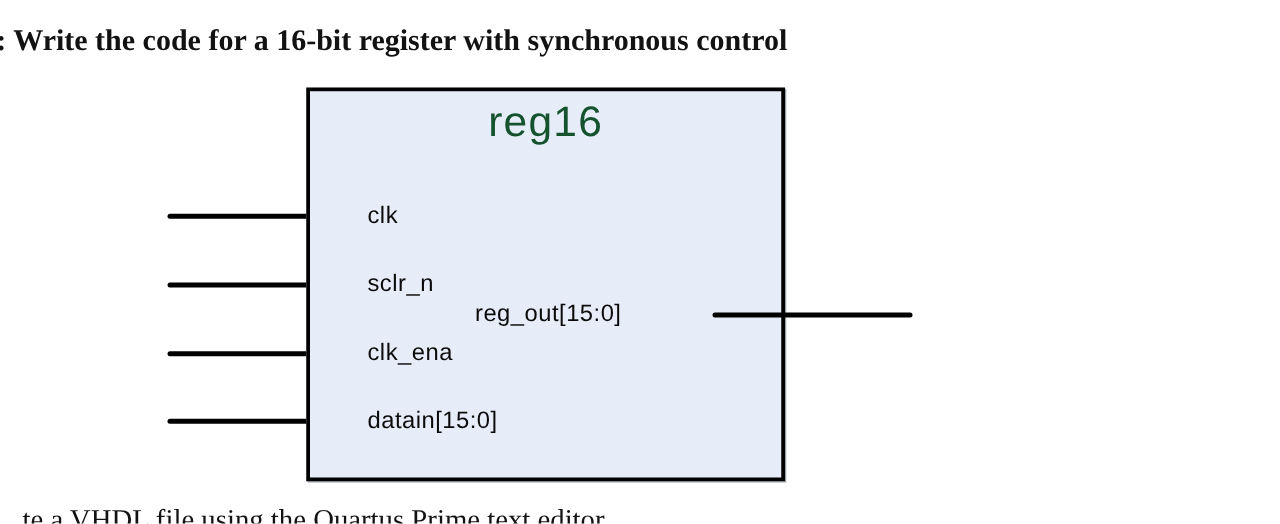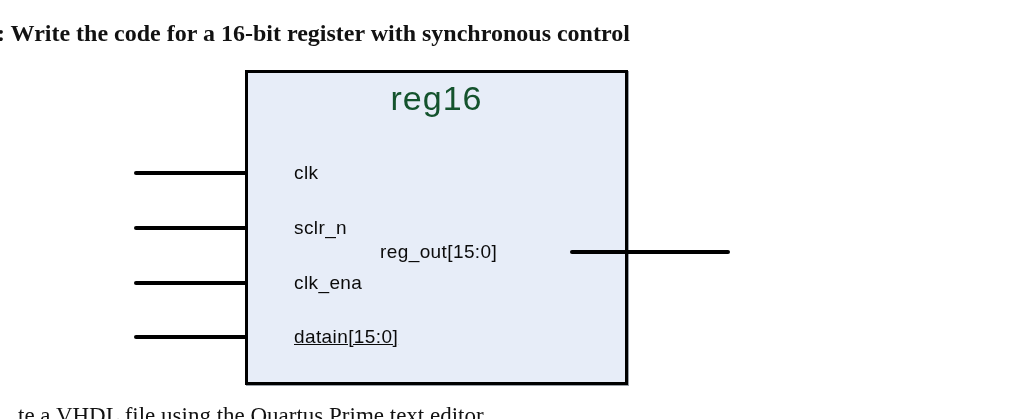--- a/index.html
+++ b/index.html
@@ -65,21 +65,21 @@
     font-size: 19px;
     line-height: 22px;
     letter-spacing: 0.4px;
     color: #0b0b0b;
     white-space: nowrap;
   }
   .in-label   { left: 294px; }
   .in-label-1 { top: 162px; }
   .in-label-2 { top: 217px; }
   .in-label-3 { top: 272px; }
-  .in-label-4 { top: 326px; text-decoration: underline; }
+  .in-label-4 { top: 326px; }
   .out-label {
     left: 380px;
     width: 183px;
     text-align: left;
     top: 241px;
   }
   .doc-footer {
     position: absolute;
     left: 18px;
     top: 403px;

